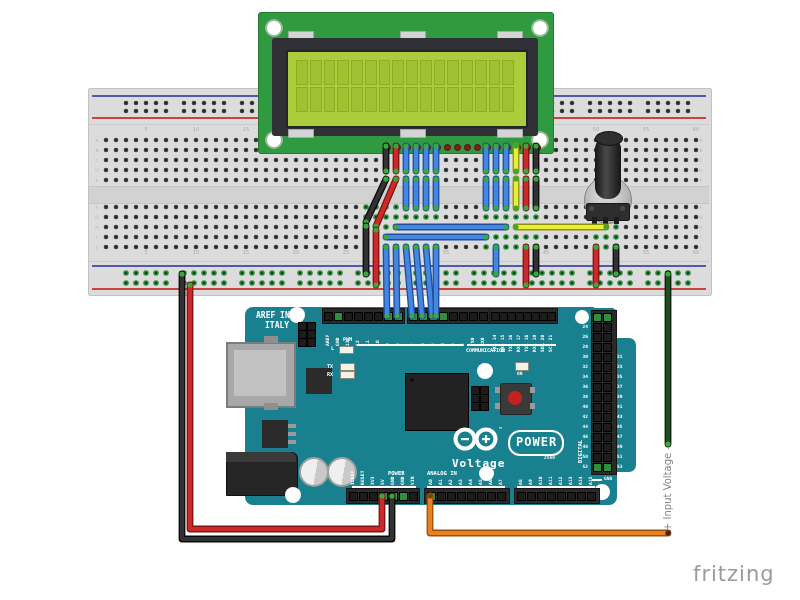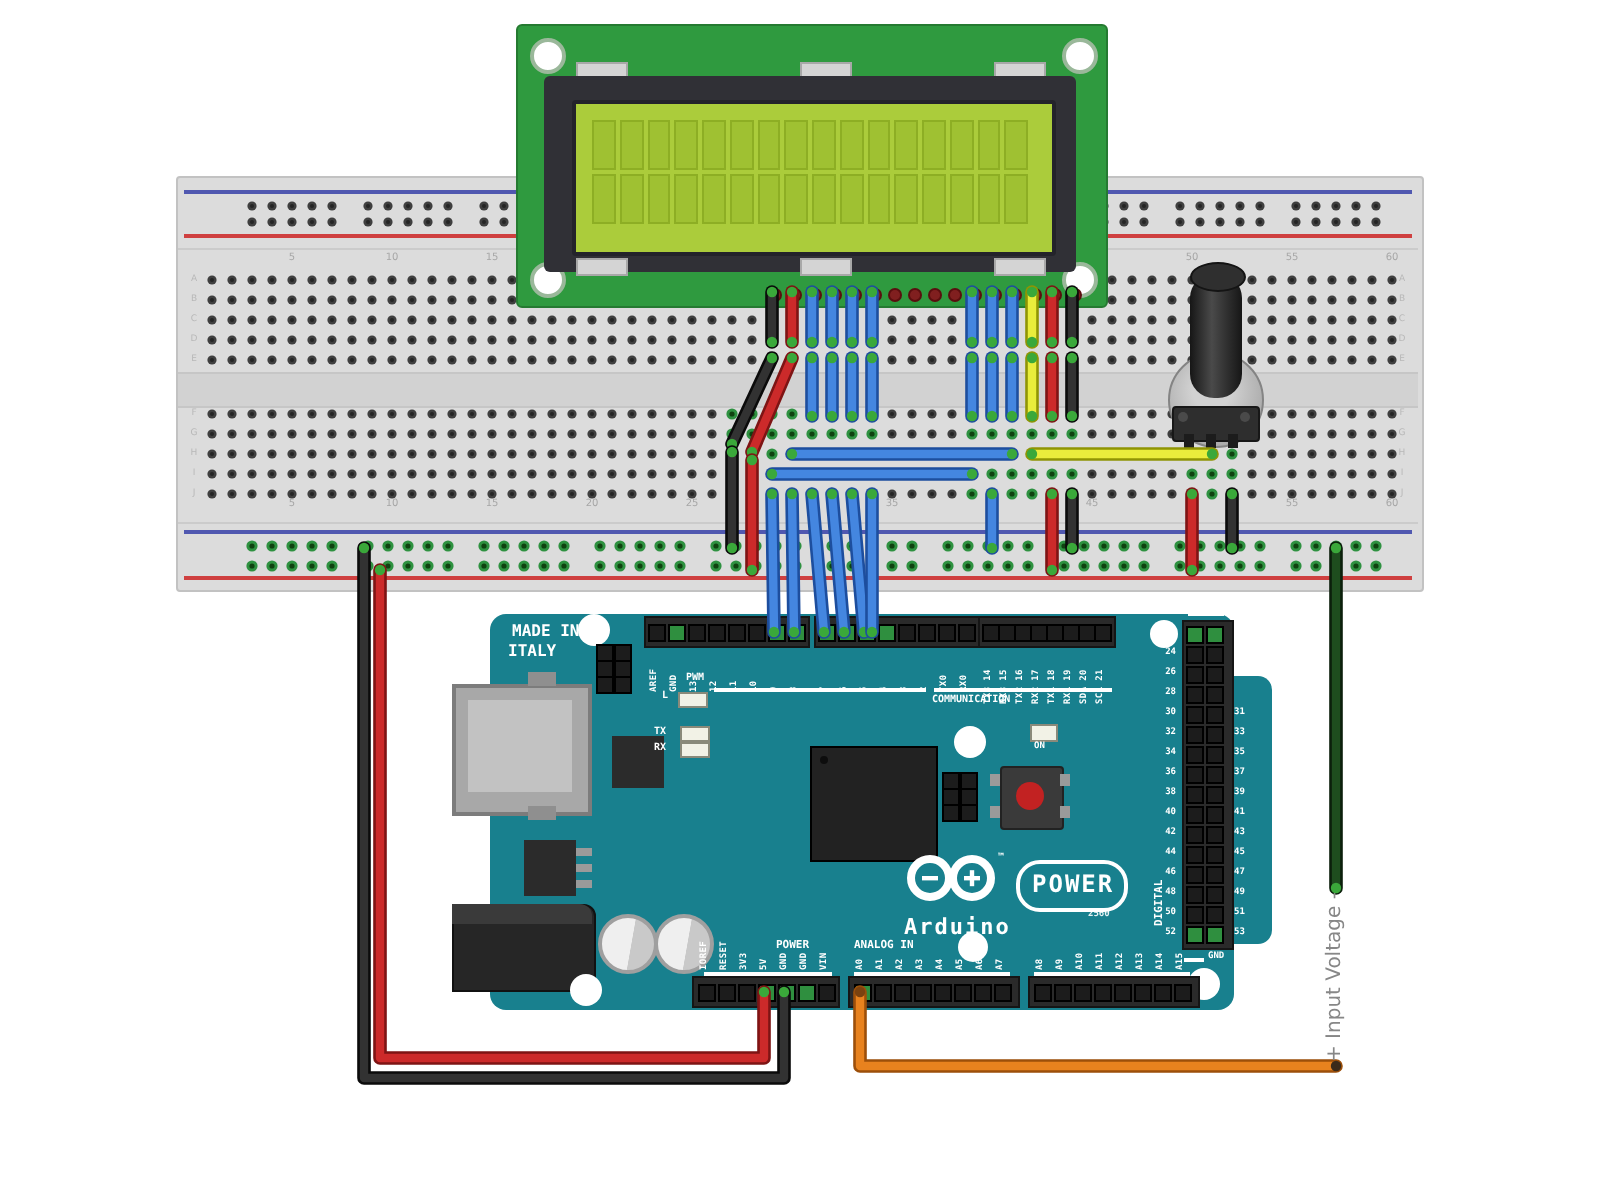--- a/index.html
+++ b/index.html
@@ -1798,22 +1798,22 @@
 
     <div class="a" style="left:322px;top:308px;width:81px;height:14px;background:#2a2a2a;border:1px solid #151515;"></div>
     <div class="a" style="left:407px;top:308px;width:81px;height:14px;background:#2a2a2a;border:1px solid #151515;"></div>
     <div class="a" style="left:489px;top:308px;width:67px;height:14px;background:#2a2a2a;border:1px solid #151515;"></div>
     <div class="a" style="left:346px;top:488px;width:72px;height:14px;background:#2a2a2a;border:1px solid #151515;"></div>
     <div class="a" style="left:424px;top:488px;width:84px;height:14px;background:#2a2a2a;border:1px solid #151515;"></div>
     <div class="a" style="left:514px;top:488px;width:84px;height:14px;background:#2a2a2a;border:1px solid #151515;"></div>
     <div class="a" style="left:591px;top:310px;width:24px;height:163px;background:#2a2a2a;border:1px solid #151515;"></div>
     <div class="a" style="left:297px;top:322px;width:23px;height:24px;background:transparent;"></div>
 
-    <div class="silk" style="left:256px;top:311px;font-size:8px;">MADE IN</div>
-    <div class="silk" style="left:254px;top:321px;font-size:8px;">ITALY</div>
+    <div class="silk" style="left:256px;top:311px;font-size:8px;">AREF IN</div>
+    <div class="silk" style="left:265px;top:321px;font-size:8px;">ITALY</div>
     <div class="silk" style="left:343px;top:336px;font-size:5px;">PWM</div>
     <div class="wline" style="left:357px;top:344px;width:106px;height:1.5px;"></div>
     <div class="silk" style="left:331px;top:345px;font-size:5px;">L</div>
     <div class="a" style="left:339px;top:346px;width:13px;height:6px;background:#f2f2e6;border:1px solid #8a8a7a;"></div>
     <div class="silk" style="left:327px;top:363px;font-size:5px;">TX</div>
     <div class="a" style="left:340px;top:363px;width:13px;height:6px;background:#f2f2e6;border:1px solid #8a8a7a;"></div>
     <div class="silk" style="left:327px;top:371px;font-size:5px;">RX</div>
     <div class="a" style="left:340px;top:371px;width:13px;height:6px;background:#f2f2e6;border:1px solid #8a8a7a;"></div>
     <div class="wline" style="left:467px;top:344px;width:89px;height:1.5px;"></div>
     <div class="silk" style="left:466px;top:347px;font-size:5px;">COMMUNICATION</div>
@@ -1831,21 +1831,21 @@
     <div class="silk vtext" style="left:577px;top:463px;font-size:5.5px;">DIGITAL</div>
 
     <svg class="a" style="left:450px;top:426px;" width="60" height="28" viewBox="0 0 60 28">
       <circle cx="15" cy="13" r="9.5" fill="none" stroke="#ffffff" stroke-width="4"></circle>
       <circle cx="36" cy="13" r="9.5" fill="none" stroke="#ffffff" stroke-width="4"></circle>
       <rect x="11" y="12" width="8" height="2.2" fill="#ffffff"></rect>
       <rect x="32" y="12" width="8" height="2.2" fill="#ffffff"></rect>
       <rect x="34.9" y="9.1" width="2.2" height="8" fill="#ffffff"></rect>
     </svg>
     <div class="silk" style="left:499px;top:426px;font-size:5px;">™</div>
-    <div class="silk" style="left:452px;top:457px;font-size:11px;letter-spacing:1px;">Arduino</div>
+    <div class="silk" style="left:452px;top:457px;font-size:11px;letter-spacing:1px;">Voltage</div>
     <div class="a" style="left:508px;top:430px;width:52px;height:22px;border:2px solid #fff;border-radius:12px;"></div>
     <div class="silk" style="left:516px;top:435px;font-size:12px;letter-spacing:1px;">POWER</div>
     <div class="silk" style="left:544px;top:455px;font-size:4.5px;opacity:.9;">2560</div>
 
     <div id="ard-gen" class="layer">
         <div class="a" style="left: 323.5px; top: 311.5px; width: 7px; height: 7px; background: rgb(28, 28, 28); border: 1px solid rgb(0, 0, 0);"></div>
         <div class="vlab" style="left: 325px; top: 346px;">AREF</div>
         <div class="a" style="left: 333.5px; top: 311.5px; width: 7px; height: 7px; background: rgb(47, 143, 63); border: 1px solid rgb(0, 0, 0);"></div>
         <div class="vlab" style="left: 335px; top: 346px;">GND</div>
         <div class="a" style="left: 343.5px; top: 311.5px; width: 7px; height: 7px; background: rgb(28, 28, 28); border: 1px solid rgb(0, 0, 0);"></div>
@@ -2274,13 +2274,14 @@
       </g>
       <g>
         <path d="M668 274 L668 444" fill="none" stroke="#0b1f0b" stroke-width="6.8" stroke-linecap="round" stroke-linejoin="round"></path>
         <path d="M668 274 L668 444" fill="none" stroke="#1e4d1e" stroke-width="4.2" stroke-linecap="round" stroke-linejoin="round"></path>
         <circle cx="668" cy="274" r="2.6" fill="#3aa83a"></circle>
         <circle cx="668" cy="444" r="2.6" fill="#3aa83a"></circle>
       </g>
     </svg>
 
   <div class="vtext" style="left:662px;top:531px;font-size:10px;color:#878787;font-family:'DejaVu Sans',sans-serif;">+ Input Voltage -</div>
+  <div class="a" style="left:693px;top:562px;font-size:21px;color:#9b9b9b;font-family:'DejaVu Sans',sans-serif;letter-spacing:1px;">fritzing</div>
 </div>
 
 </body></html>

